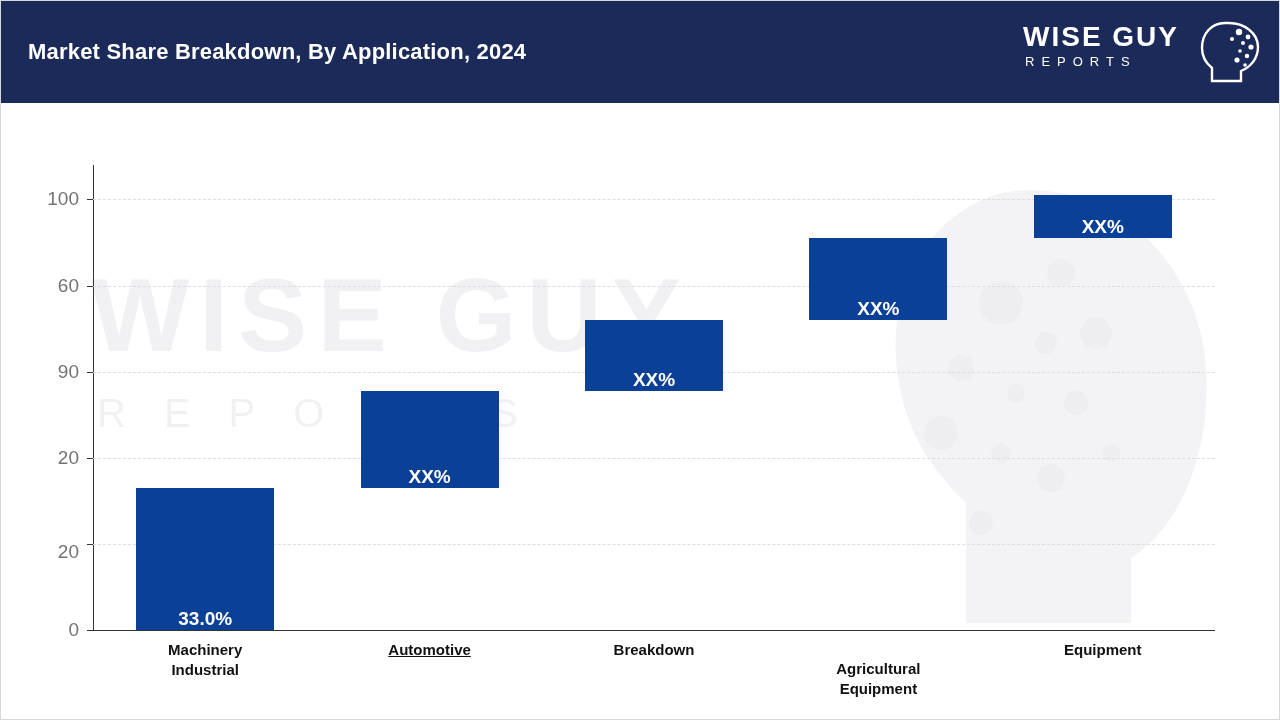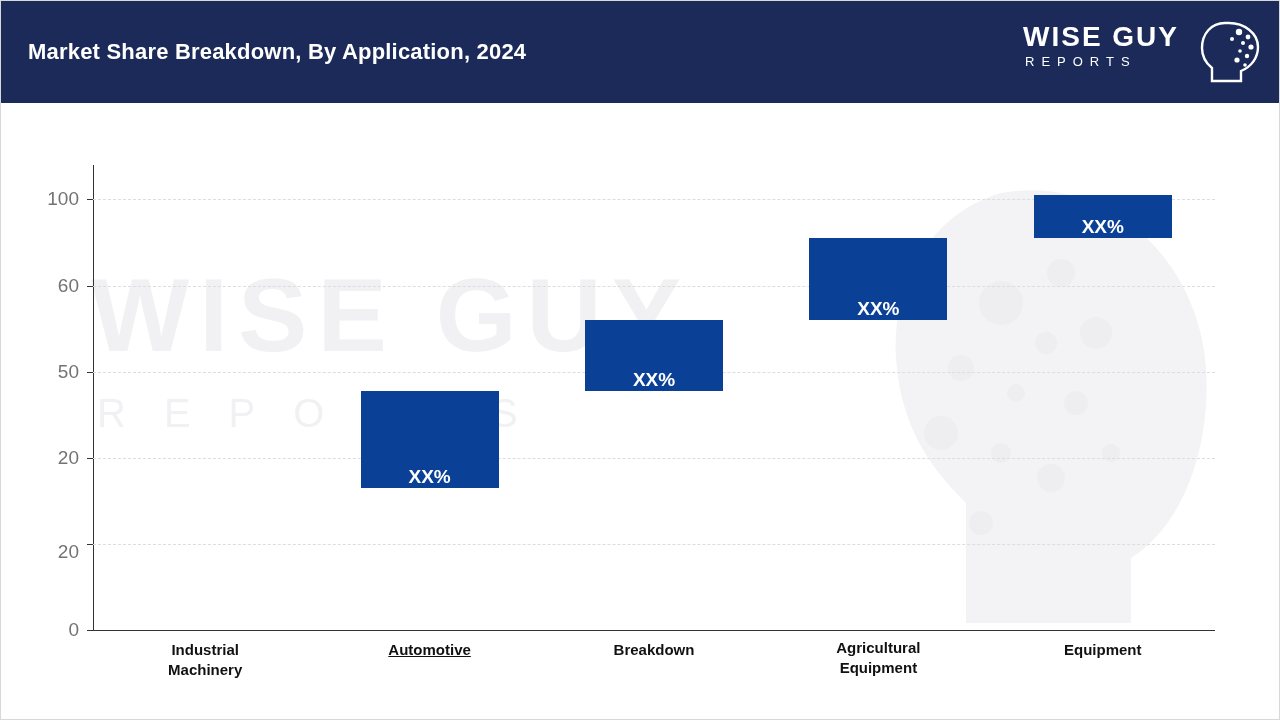--- a/index.html
+++ b/index.html
@@ -236,47 +236,50 @@
     <div class="tick-mark" style="top: 465px; left: -6px;"></div>
         <div class="ylabel" style="top: 465px; left: -84px;">0</div>
         <div class="gridline" style="top: 378.889px;"></div>
         <div class="tick-mark" style="top: 378.889px; left: -6px;"></div>
         <div class="ylabel" style="top: 378.889px; left: -84px; margin-top: 8px;">20</div>
         <div class="gridline" style="top: 292.778px;"></div>
         <div class="tick-mark" style="top: 292.778px; left: -6px;"></div>
         <div class="ylabel" style="top: 292.778px; left: -84px;">20</div>
         <div class="gridline" style="top: 206.667px;"></div>
         <div class="tick-mark" style="top: 206.667px; left: -6px;"></div>
-        <div class="ylabel" style="top: 206.667px; left: -84px;">50</div>
+        <div class="ylabel" style="top: 206.667px; left: -84px;">90</div>
         <div class="gridline" style="top: 120.556px;"></div>
         <div class="tick-mark" style="top: 120.556px; left: -6px;"></div>
         <div class="ylabel" style="top: 120.556px; left: -84px;">60</div>
         <div class="gridline" style="top: 34.4444px;"></div>
         <div class="tick-mark" style="top: 34.4444px; left: -6px;"></div>
         <div class="ylabel" style="top: 34.4444px; left: -84px;">100</div>
+        <div class="bar" style="left: 43.2px; top: 322.917px; width: 138px; height: 142.083px; background: rgb(11, 64, 151);">
+          <span class="bar-label">33.0%</span>
+        </div>
         <div class="cat-label" style="left: 0px; width: 224.4px; top: 475px;">
+          <div>Machinery</div>
           <div>Industrial</div>
-          <div>Machinery</div>
         </div>
         <div class="bar" style="left: 267.6px; top: 226.042px; width: 138px; height: 96.875px; background: rgb(11, 64, 151);">
           <span class="bar-label">XX%</span>
         </div>
         <div class="cat-label" style="left: 224.4px; width: 224.4px; top: 475px; text-decoration: underline;">
           <div>Automotive</div>
         </div>
         <div class="bar" style="left: 492px; top: 155px; width: 138px; height: 71.0417px; background: rgb(11, 64, 151);">
           <span class="bar-label">XX%</span>
         </div>
         <div class="cat-label" style="left: 448.8px; width: 224.4px; top: 475px;">
           <div>Breakdown</div>
         </div>
         <div class="bar" style="left: 716.4px; top: 73.1944px; width: 138px; height: 81.8056px; background: rgb(11, 64, 151);">
           <span class="bar-label">XX%</span>
         </div>
-        <div class="cat-label" style="left: 673.2px; width: 224.4px; top: 473px; text-align: center;">
+        <div class="cat-label" style="left: 673.2px; width: 224.4px; top: 494px; text-align: center;">
           <div>Agricultural</div>
           <div>Equipment</div>
         </div>
         <div class="bar" style="left: 940.8px; top: 30.1389px; width: 138px; height: 43.0556px; background: rgb(11, 64, 151);">
           <span class="bar-label">XX%</span>
         </div>
         <div class="cat-label" style="left: 897.6px; width: 224.4px; top: 475px;">
           <div>Equipment</div>
         </div>
       </div>

